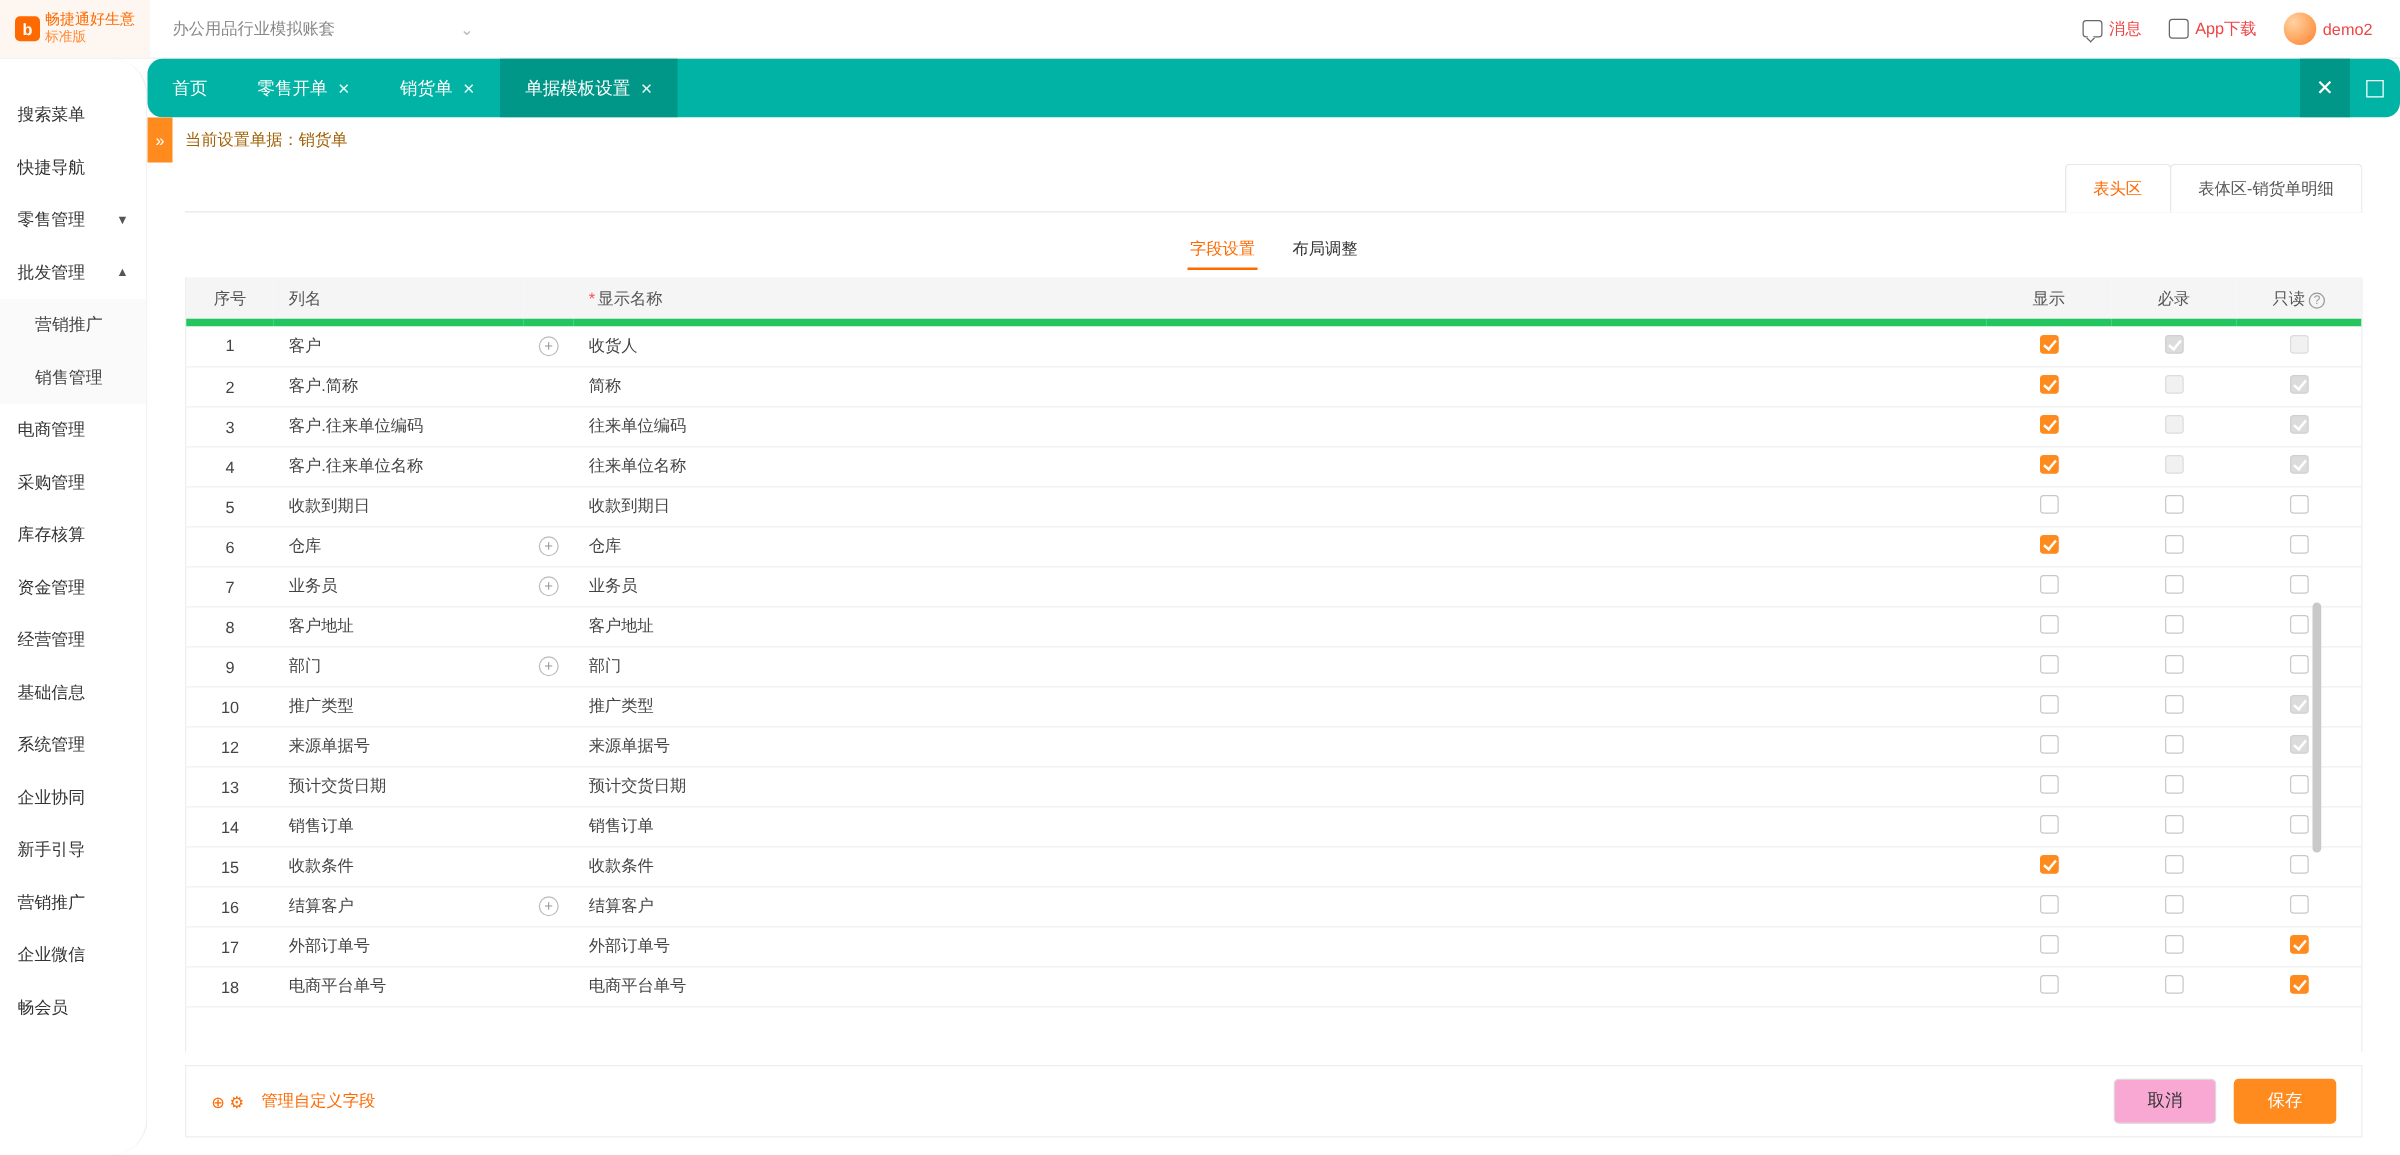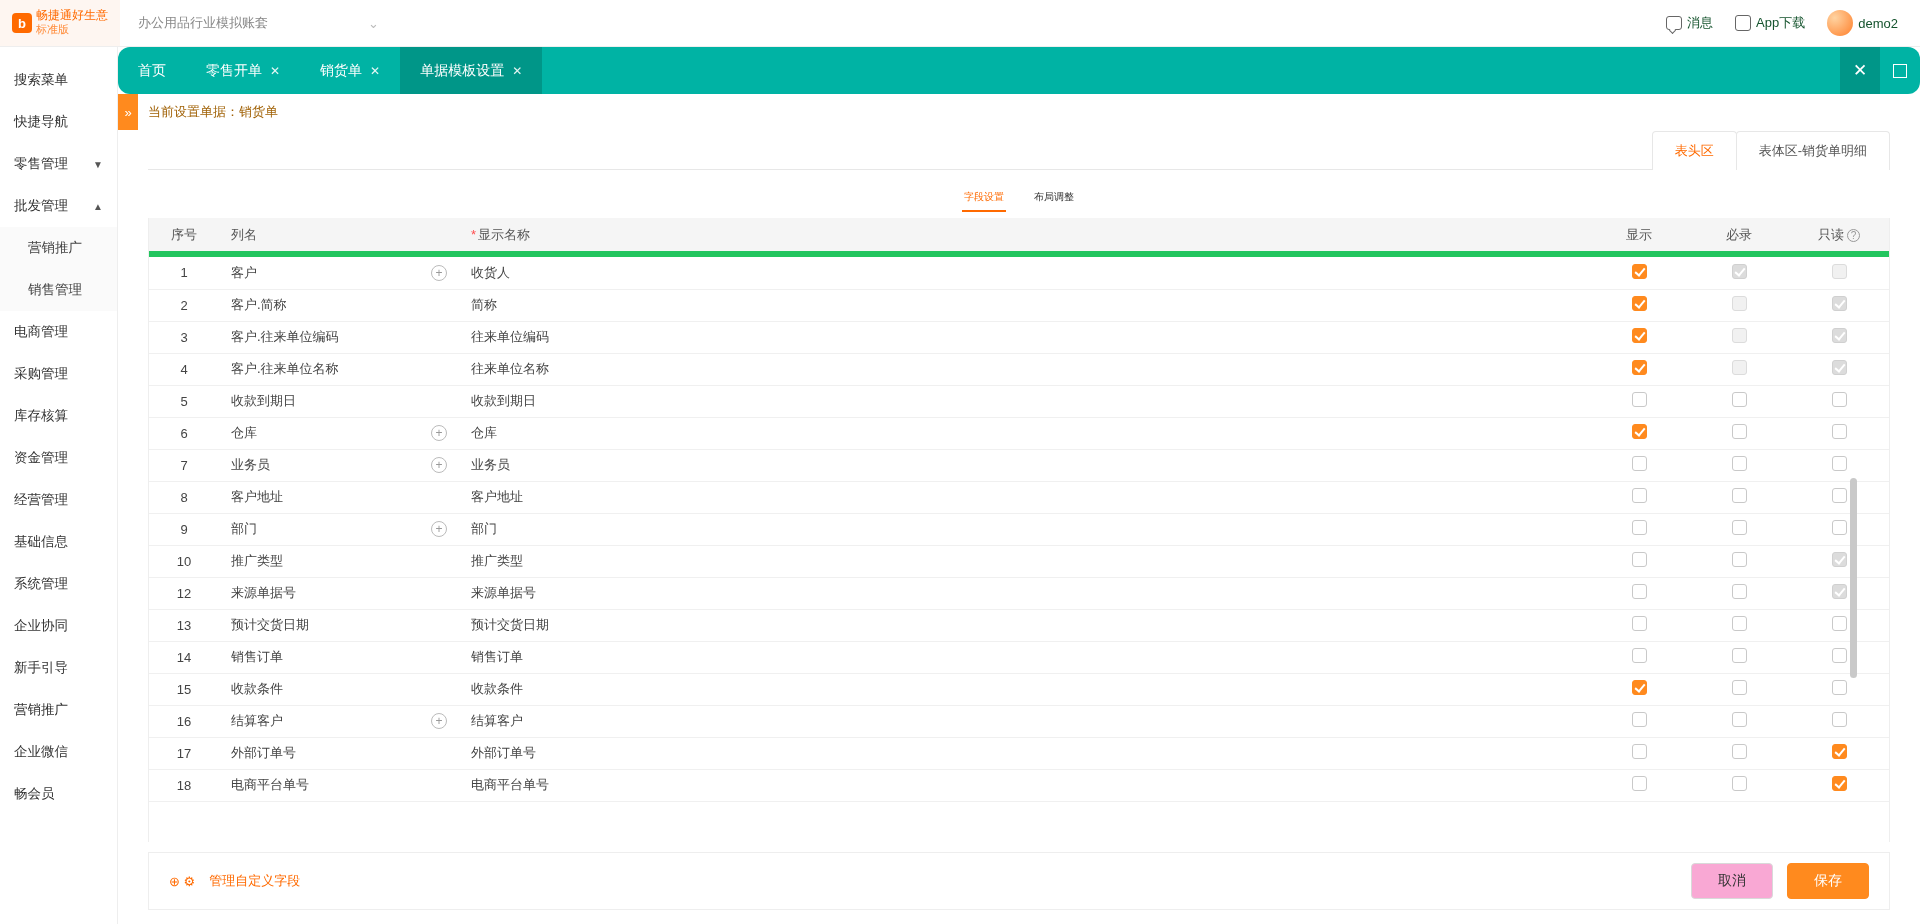--- a/index.html
+++ b/index.html
@@ -6,29 +6,29 @@
   html,body{height:100%;font-family:"Microsoft YaHei","PingFang SC",Arial,sans-serif;font-size:13px;color:#333;background:#fff;}
   .app{display:flex;flex-direction:column;height:924px;width:1920px;overflow:hidden;}
   
   .topbar{height:47px;display:flex;align-items:center;border-bottom:1px solid #eee;}
   .brand{display:flex;align-items:center;padding:0 12px;height:100%;background:#fef6f1;min-width:118px;}
   .brand-logo{width:20px;height:20px;border-radius:4px;background:#ff6a00;color:#fff;display:flex;align-items:center;justify-content:center;font-weight:bold;margin-right:4px;}
   .brand-txt{font-size:12px;color:#ff6a00;line-height:1.1;}
   .brand-sub{font-size:11px;color:#ff8c3a;}
   .account-sel{display:flex;align-items:center;color:#888;padding:0 18px;gap:100px;font-size:13px;}
   .chev{color:#bbb;}
-  .top-right{margin-left:auto;display:flex;align-items:center;gap:22px;padding-right:22px;color:#14532d;}
+  .top-right{margin-left:auto;display:flex;align-items:center;gap:22px;padding-right:22px;color:#ef4444;}
   .tr-item{display:flex;align-items:center;gap:5px;cursor:pointer;font-size:13px;}
   .avatar{width:26px;height:26px;border-radius:50%;background:radial-gradient(circle at 30% 30%,#ffd3a1,#ff7f2a);}
   .tiny-icon{width:16px;height:16px;border:1.4px solid #666;border-radius:3px;display:inline-block;}
   .tiny-bubble{width:16px;height:14px;border:1.4px solid #666;border-radius:3px;position:relative;}
   .tiny-bubble:after{content:"";position:absolute;left:3px;bottom:-4px;width:4px;height:4px;border-left:1.4px solid #666;border-bottom:1.4px solid #666;transform:rotate(-45deg);background:#fff;}
   
   .main{flex:1;display:flex;min-height:0;}
-  .sidebar{width:118px;border-right:1px solid #eee;padding-top:12px;font-size:13.5px;}
+  .sidebar{width:118px;border-right:1px solid #eee;padding-top:24px;font-size:13.5px;border-radius:29px;}
   .side-item{display:flex;align-items:center;justify-content:space-between;padding:12px 14px;cursor:pointer;color:#333;}
   .side-item.sub{padding-left:28px;color:#444;background:#fafafa;}
   .side-caret{font-size:10px;color:#555;}
   .content{flex:1;display:flex;flex-direction:column;min-width:0;}
   
   .tabsbar{height:47px;background:#00b3a4;display:flex;align-items:stretch;color:#fff;border-radius:12px;}
   .tab{display:flex;align-items:center;padding:0 20px;gap:8px;cursor:pointer;font-size:14px;}
   .tab.active{background:#009688;}
   .tab .close{font-size:12px;opacity:.9;}
   .tabs-right{margin-left:auto;display:flex;align-items:center;}
@@ -39,21 +39,21 @@
   
   .page{flex:1;display:flex;flex-direction:column;min-height:0;}
   .ctx-bar{height:36px;display:flex;align-items:center;background:#fff;}
   .ctx-handle{width:20px;height:36px;background:#ff8a1e;color:#fff;display:flex;align-items:center;justify-content:center;font-size:13px;cursor:pointer;}
   .ctx-txt{padding:0 10px;color:#a16207;font-size:13px;}
   .zone-tabs{display:flex;border-bottom:1px solid #e7e7e7;margin:0 30px;height:40px;align-items:flex-end;justify-content:flex-end;}
   .zone-tab{padding:10px 22px;border:1px solid #e7e7e7;border-bottom:none;background:#fff;font-size:13px;color:#555;cursor:pointer;position:relative;top:1px;border-radius:4px 4px 0 0;}
   .zone-tab.active{color:#ff6a00;}
   .zone-tab + .zone-tab{margin-left:-1px;}
   .inner-tabs{display:flex;justify-content:center;gap:26px;margin:14px 0 6px;}
-  .inner-tab{padding:6px 2px;color:#333;cursor:pointer;font-size:10px;border-bottom:2px solid transparent;}
+  .inner-tab{padding:6px 2px;color:#333;cursor:pointer;font-size:13px;border-bottom:2px solid transparent;}
   .inner-tab.active{color:#ff6a00;border-bottom-color:#ff6a00;}
   .grid-wrap{flex:1;margin:0 30px 10px;display:flex;flex-direction:column;min-height:0;border-left:1px solid #eee;border-right:1px solid #eee;}
   .grid-scroll{flex:1;overflow-y:auto;min-height:0;}
   table.grid{width:100%;border-collapse:collapse;table-layout:fixed;}
   table.grid th{background:#f5f5f5;color:#555;font-weight:500;height:36px;border-bottom:6px solid #22c55e;font-size:13px;text-align:center;}
   table.grid td{height:32px;border-bottom:1px solid #f0f0f0;font-size:13px;color:#444;text-align:center;}
   table.grid th.al, table.grid td.al{text-align:left;padding-left:12px;}
   .req-star{color:#ff4d4f;margin-right:2px;}
   .add-circ{width:16px;height:16px;border:1px solid #bbb;border-radius:50%;display:inline-flex;align-items:center;justify-content:center;color:#999;font-size:12px;cursor:pointer;}
   .col-seq{width:70px;}

